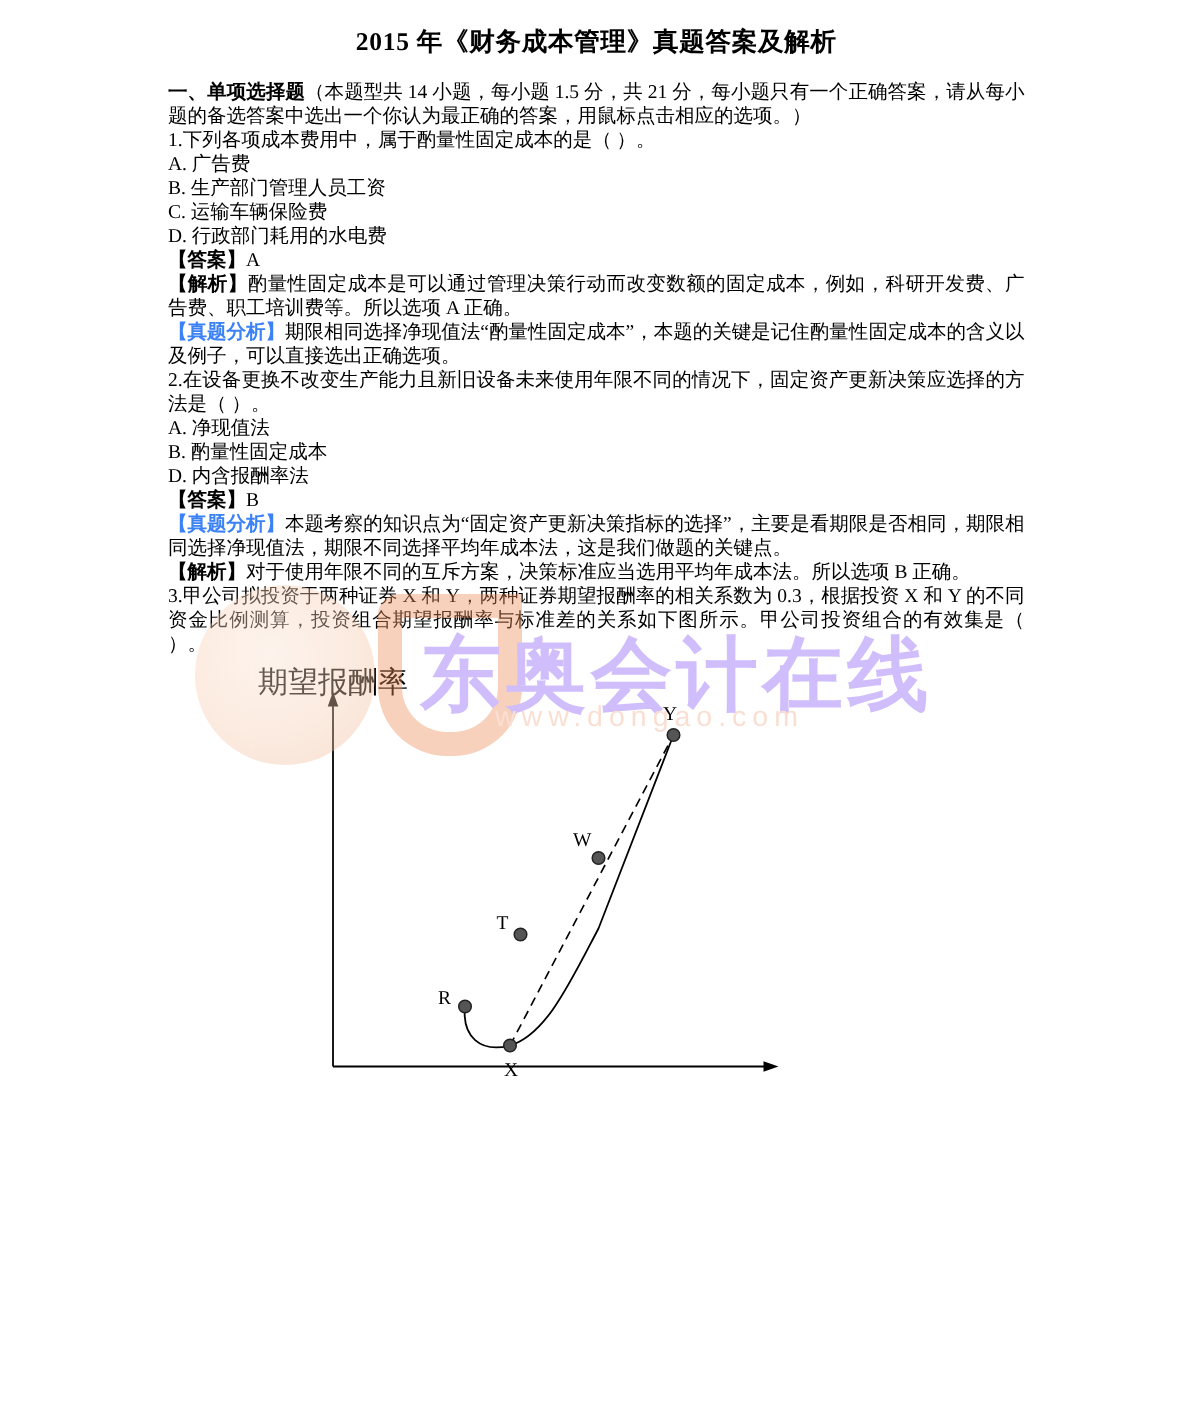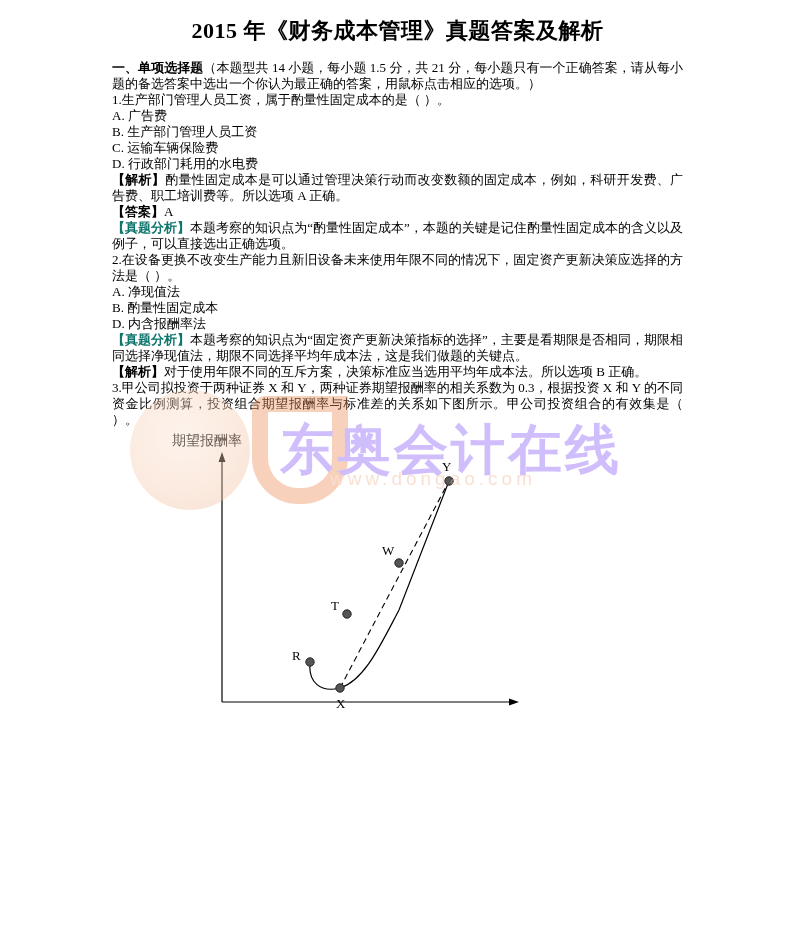--- a/index.html
+++ b/index.html
@@ -17,40 +17,40 @@
   }
   .page {
     position: relative;
     width: 795px;
     height: 937px;
     box-sizing: border-box;
     padding: 0 112px 0 112px;
   }
   .doc-title {
     text-align: center;
-    font-size: 22px;
+    font-size: 17px;
     font-weight: bold;
     padding-top: 16px;
     padding-bottom: 14px;
     letter-spacing: 0.5px;
   }
   .body-text {
     font-size: 13px;
     line-height: 16px;
     text-align: justify;
   }
   .para {
     margin: 0;
     padding: 0;
   }
   .bold {
     font-weight: bold;
   }
   .red {
-    color: #0f766e;
+    color: #3b82f6;
     font-weight: bold;
   }
   .tag {
     font-weight: bold;
   }
   
   .watermark {
     position: absolute;
     left: 0;
     top: 0;
@@ -113,21 +113,21 @@
   
   .chart-wrap {
     position: relative;
     height: 280px;
     margin-top: 4px;
   }
   .chart-ylabel {
     position: absolute;
     left: 60px;
     top: 0px;
-    font-size: 14px;
+    font-size: 20px;
     text-align: center;
   }
 </style>
 </head>
 <body>
 
 <div class="page">
 
   <div class="watermark">
     <div class="wm-inner">
@@ -137,33 +137,34 @@
       <div class="wm-sub">www.dongao.com</div>
     </div>
   </div>
 
   <div class="doc-title">2015 年《财务成本管理》真题答案及解析</div>
 
   <div class="body-text">
 
     <p class="para"><span class="bold">一、单项选择题</span><span>（本题型共 14 小题，每小题 1.5 分，共 21 分，每小题只有一个正确答案，请从每小题的备选答案中选出一个你认为最正确的答案，用鼠标点击相应的选项。）</span></p>
 
-    <p class="para"><span>1.</span><span>生产部门管理人员工资，属于酌量性固定成本的是（      ）。</span></p>
+    <p class="para"><span>1.</span><span>下列各项成本费用中，属于酌量性固定成本的是（      ）。</span></p>
     <p class="para">A. 广告费</p>
     <p class="para">B. 生产部门管理人员工资</p>
     <p class="para">C. 运输车辆保险费</p>
     <p class="para">D. 行政部门耗用的水电费</p>
+    <p class="para"><span class="tag">【答案】</span><span>A</span></p>
     <p class="para"><span class="tag">【解析】</span><span>酌量性固定成本是可以通过管理决策行动而改变数额的固定成本，例如，科研开发费、广告费、职工培训费等。所以选项 A 正确。</span></p>
-    <p class="para"><span class="tag">【答案】</span><span>A</span></p>
-    <p class="para"><span class="red">【真题分析】</span><span>本题考察的知识点为“酌量性固定成本”，本题的关键是记住酌量性固定成本的含义以及例子，可以直接选出正确选项。</span></p>
+    <p class="para"><span class="red">【真题分析】</span><span>期限相同选择净现值法“酌量性固定成本”，本题的关键是记住酌量性固定成本的含义以及例子，可以直接选出正确选项。</span></p>
 
     <p class="para"><span>2.</span><span>在设备更换不改变生产能力且新旧设备未来使用年限不同的情况下，固定资产更新决策应选择的方法是（      ）。</span></p>
     <p class="para">A. 净现值法</p>
     <p class="para">B. 酌量性固定成本</p>
     <p class="para">D. 内含报酬率法</p>
+    <p class="para"><span class="tag">【答案】</span><span>B</span></p>
     <p class="para"><span class="red">【真题分析】</span><span>本题考察的知识点为“固定资产更新决策指标的选择”，主要是看期限是否相同，期限相同选择净现值法，期限不同选择平均年成本法，这是我们做题的关键点。</span></p>
     <p class="para"><span class="tag">【解析】</span><span>对于使用年限不同的互斥方案，决策标准应当选用平均年成本法。所以选项 B 正确。</span></p>
 
     <p class="para"><span>3.</span><span>甲公司拟投资于两种证券 X 和 Y，两种证券期望报酬率的相关系数为 0.3，根据投资 X 和 Y 的不同资金比例测算，投资组合期望报酬率与标准差的关系如下图所示。甲公司投资组合的有效集是（      ）。</span></p>
   </div>
 
   <div class="chart-wrap">
     <div class="chart-ylabel">期望报酬率</div>
     <svg width="571" height="275" viewBox="0 0 571 275" style="position:absolute;left:0;top:18px;">
 

